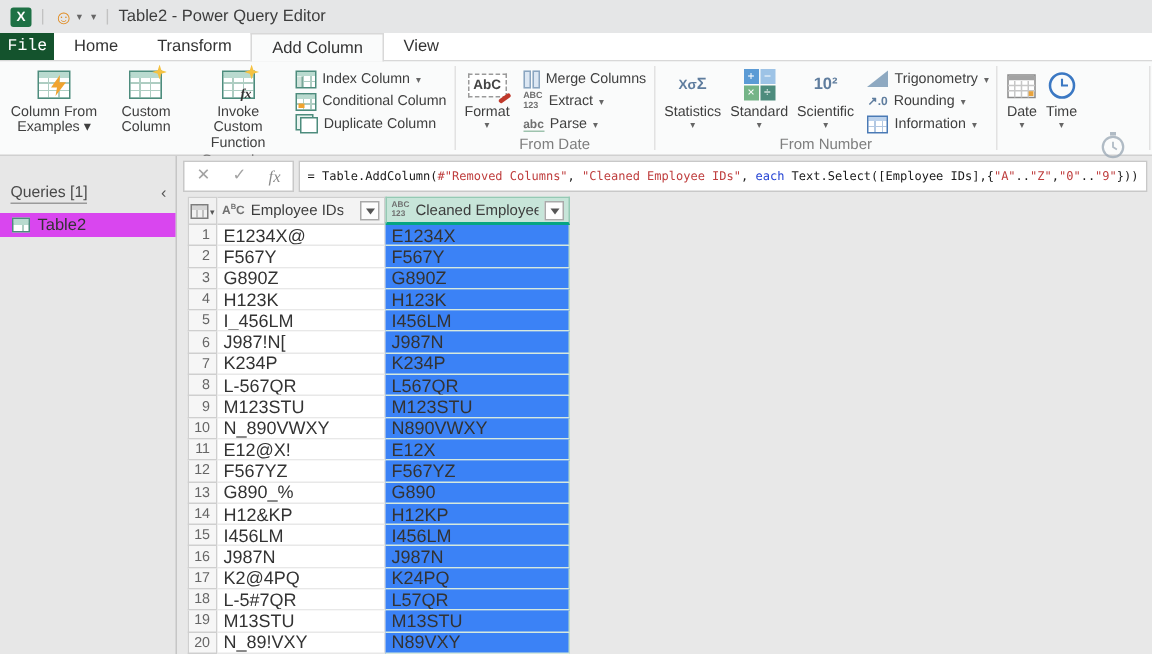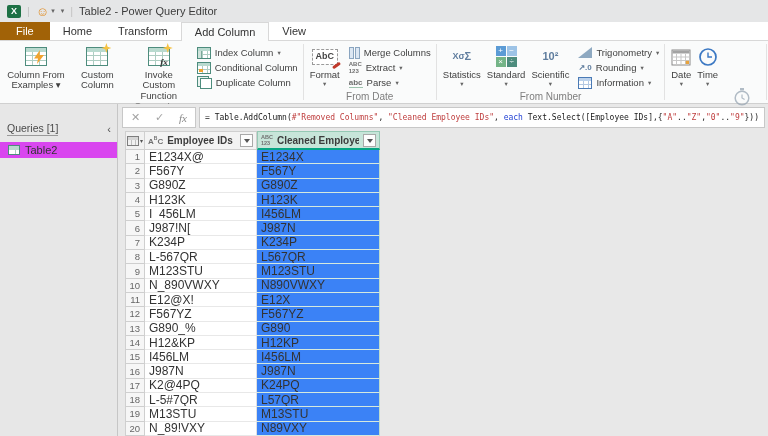--- a/index.html
+++ b/index.html
@@ -12,21 +12,21 @@
   .xlicon { width:14px; height:13px; background:#1e7145; color:#fff; font-weight:bold; font-size:9px;
             display:flex; align-items:center; justify-content:center; border-radius:2px; }
   .tsep { color:#c2c2c2; font-size:11px; }
   .smiley { color:#e08a1e; font-size:13px; line-height:1; }
   .ddarr { font-size:7px; color:#666; }
   .titletext { color:#3c3c3c; font-size:11px; }
 
   
   .tabrow { height:19px; background:#fff; display:flex; align-items:stretch; border-bottom:1px solid #d8d8d8; }
   .tab { padding:3px 13px 2px; font-size:11px; color:#333; cursor:default; }
-  .tab.file { background:#a16207; color:#fff; padding:3px 16px 2px; }
+  .tab.file { background:#14532d; color:#fff; padding:3px 5px 2px;font-family:Liberation Mono, monospace; }
   .tab.active { background:#fafbfb; border:1px solid #d8d8d8; border-bottom:none; margin-bottom:-1px; }
 
   
   .ribbon { height:63px; background:#fafbfb; border-bottom:1px solid #d0d0d0; display:flex; align-items:stretch; padding-left:2px; }
   .rgroup { display:flex; flex-direction:column; padding:1px 2px 0; }
   .rg-body { flex:1; display:flex; align-items:flex-start; }
   .rg-label { text-align:center; font-size:10px; color:#7e7e7e; height:14px; line-height:13px; }
   .rsep { width:1px; background:#e2e2e2; margin:3px 1px; }
   .bigbtn { display:flex; flex-direction:column; align-items:center; max-width:64px; padding:2px 3px 0; text-align:center;
             font-size:9.5px; line-height:1.1; color:#3f3f3f; }
@@ -102,21 +102,21 @@
   .fchev { margin-left:auto; flex:none; padding-left:4px; }
 
   .gridwrap { margin:3px 0 0 7px; flex:1; overflow:hidden; }
   .grid { width:255px; }
   .ghead { display:flex; height:19px; }
   .gh { border:1px solid #cfcfcf; border-left:none; display:flex; align-items:center; }
   .gh.corner { width:20px; background:#f1f1f1; justify-content:center; gap:1px; border-left:1px solid #cfcfcf; }
   .gh.c1 { width:112px; background:#f3f3f3; gap:4px; padding:0 3px; }
   .gh.c2 { width:123px; background:#c7e5d9; gap:4px; padding:0 3px; border:1px solid #95c9b4;
            border-bottom:2px solid #06a583; }
-  .ghname { font-weight:bold; font-size:10px; color:#3c3c3c; white-space:nowrap; overflow:hidden; }
+  .ghname { font-weight:normal; font-size:10px; color:#3c3c3c; white-space:nowrap; overflow:hidden; }
   .typeic { color:#707070; font-size:8px; font-weight:bold; line-height:1; }
   .typeic sup { font-size:5px; }
   .typeic2 { display:flex; flex-direction:column; font-size:5.5px; line-height:1.1; color:#707070; font-weight:bold; }
   .fbtn { margin-left:auto; width:13px; height:13px; border:1px solid #a9a9a9; background:#fdfdfd;
           display:flex; align-items:center; justify-content:center; flex:none; }
   .fbtn::after { content:""; border:3px solid transparent; border-top:4px solid #555; margin-top:4px; }
   .cornertbl { position:relative; width:12px; height:10px; border:1px solid #7d7d7d; background:
            linear-gradient(#d5d5d5 0,#d5d5d5 3px,rgba(0,0,0,0) 3px),
            repeating-linear-gradient(90deg,rgba(0,0,0,0) 0 3px,#c0c0c0 3px 4px); }
   .cornerarr { font-size:6px; color:#555; }

